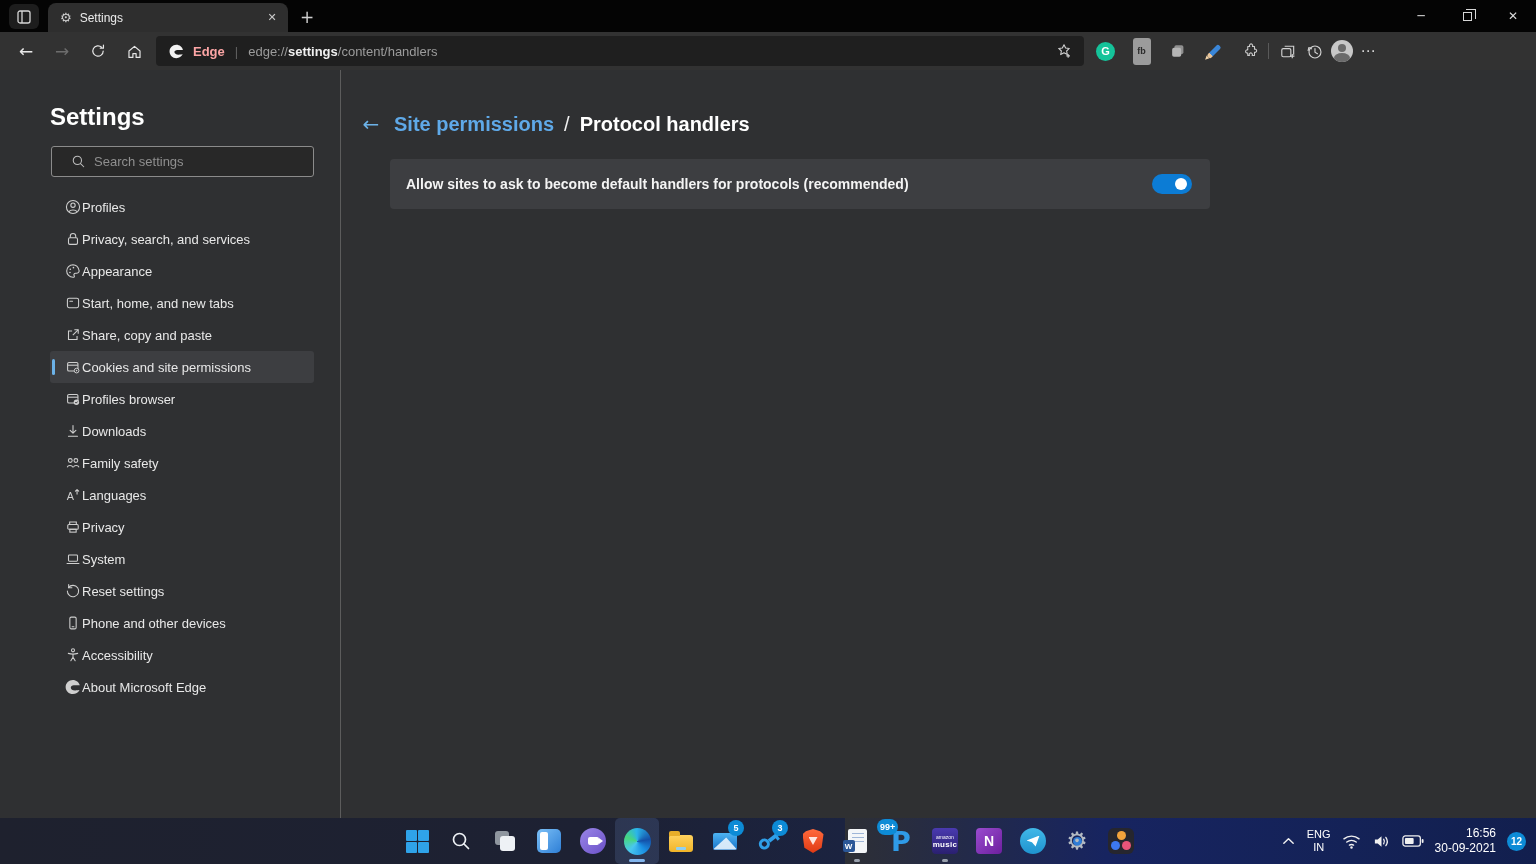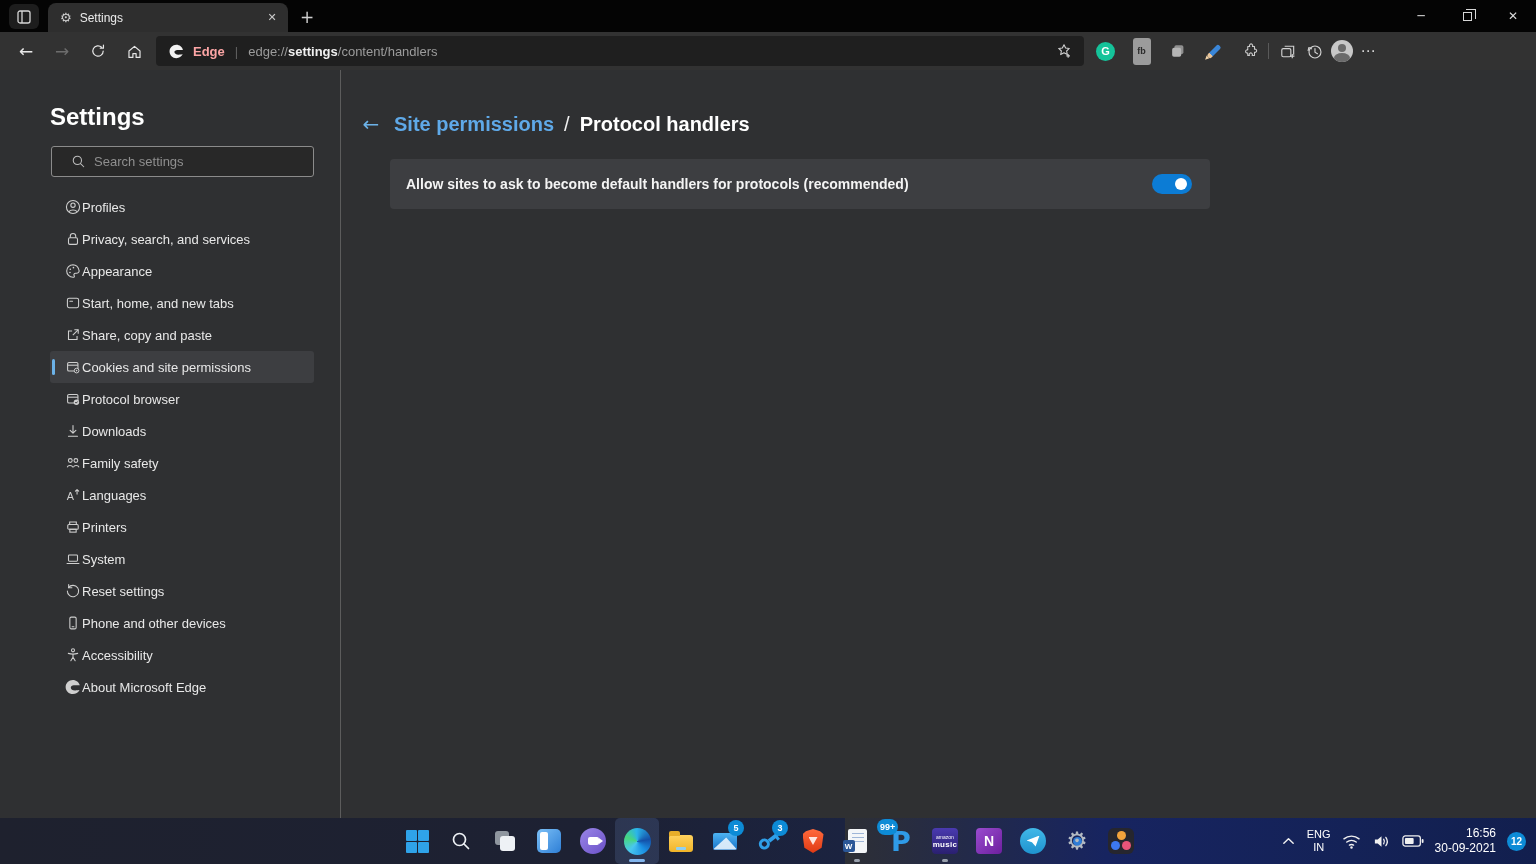--- a/index.html
+++ b/index.html
@@ -321,21 +321,21 @@
       </li>
       <li class="side-item">
         <span class="s-ic">
             <svg width="18" height="18" viewBox="0 0 20 20">
               <rect x="4" y="5" width="11.5" height="9.5" rx="1.5" fill="none" stroke="#cfcfcf" stroke-width="1.2"></rect>
               <path d="M4 8h11.5" stroke="#cfcfcf" stroke-width="1.2"></path>
               <circle cx="13.8" cy="13.6" r="3" fill="#cfcfcf"></circle>
               <path d="m12.5 13.6 1 1 1.7-1.8" fill="none" stroke="#2f3032" stroke-width="1.1"></path>
             </svg>
           </span>
-        <span class="s-lab">Protocol browser</span>
+        <span class="s-lab">Profiles browser</span>
       </li>
       <li class="side-item">
         <span class="s-ic">
             <svg width="18" height="18" viewBox="0 0 20 20">
               <path d="M10 3.8v8.4M6.8 9.2l3.2 3.2 3.2-3.2" fill="none" stroke="#cfcfcf" stroke-width="1.2" stroke-linecap="round" stroke-linejoin="round"></path>
               <path d="M5 15.8h10" stroke="#cfcfcf" stroke-width="1.2" stroke-linecap="round"></path>
             </svg>
           </span>
         <span class="s-lab">Downloads</span>
       </li>
@@ -359,21 +359,21 @@
         <span class="s-lab">Languages</span>
       </li>
       <li class="side-item">
         <span class="s-ic">
             <svg width="18" height="18" viewBox="0 0 20 20">
               <path d="M6.3 7.3V4.5h7.4v2.8" fill="none" stroke="#cfcfcf" stroke-width="1.2"></path>
               <rect x="4.2" y="7.3" width="11.6" height="5.2" rx="1.2" fill="none" stroke="#cfcfcf" stroke-width="1.2"></rect>
               <rect x="6.5" y="12.5" width="7" height="3.2" fill="none" stroke="#cfcfcf" stroke-width="1.2"></rect>
             </svg>
           </span>
-        <span class="s-lab">Printers</span>
+        <span class="s-lab">Privacy</span>
       </li>
       <li class="side-item">
         <span class="s-ic">
             <svg width="18" height="18" viewBox="0 0 20 20">
               <rect x="5" y="5.5" width="10" height="7" rx="1" fill="none" stroke="#cfcfcf" stroke-width="1.2"></rect>
               <path d="M3.4 15h13.2" stroke="#cfcfcf" stroke-width="1.2" stroke-linecap="round"></path>
             </svg>
           </span>
         <span class="s-lab">System</span>
       </li>

